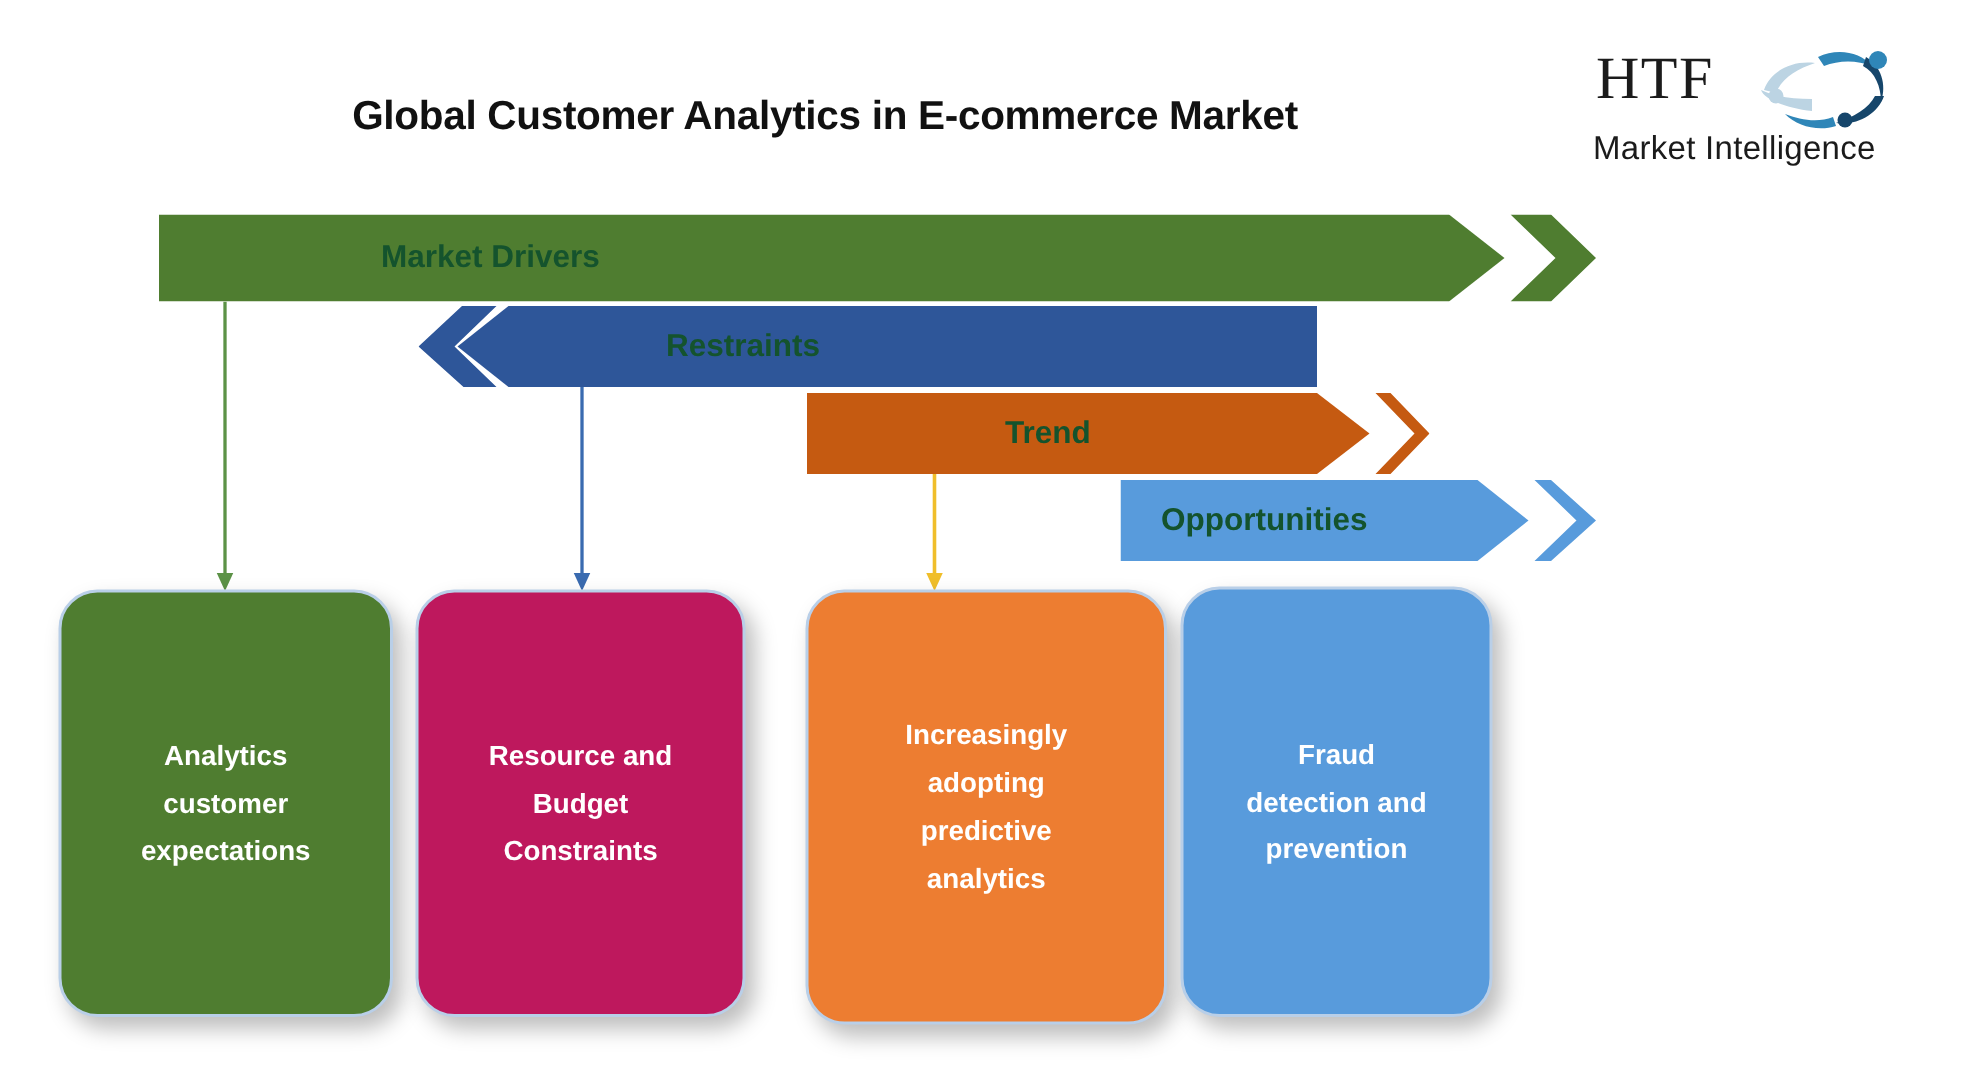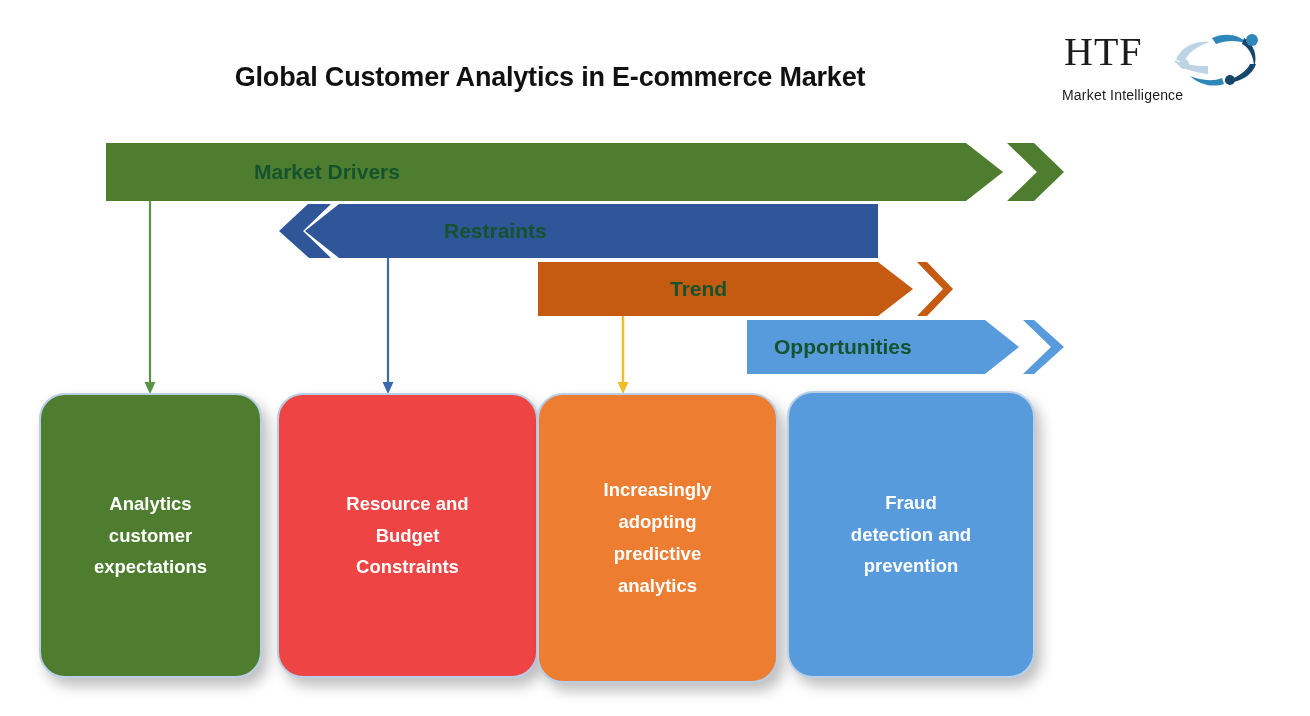--- a/index.html
+++ b/index.html
@@ -49,21 +49,21 @@
     font-weight: normal;
     color: #1b1b1b;
     letter-spacing: 1px;
     line-height: 1;
   }
   .logo-sub {
     position: absolute;
     left: 4px;
     top: 58px;
     font-family: "Liberation Sans", sans-serif;
-    font-size: 14px;
+    font-size: 22px;
     color: #1b1b1b;
     letter-spacing: 0.2px;
     line-height: 1;
   }
   .logo-mark {
     position: absolute;
     left: 110px;
     top: 0px;
     width: 96px;
     height: 62px;
@@ -181,32 +181,32 @@
       <path d="M7 78 L1.5 66 H12.5 Z" fill="#F0BE2A"></path>
     </svg>
   </div>
 
   <div class="obox" style="left:39px; top:393px; width:223px; height:285px; background:#4F7D30;">
     <span class="obox-text">Analytics
 customer
 expectations</span>
   </div>
 
-  <div class="obox" style="left:277px; top:393px; width:261px; height:285px; background:#ef4444;">
+  <div class="obox" style="left:277px; top:393px; width:220px; height:285px; background:#be185d;">
     <span class="obox-text">Resource and
 Budget
 Constraints</span>
   </div>
 
   <div class="obox" style="left:537px; top:393px; width:241px; height:290px; background:#ED7D31;">
     <span class="obox-text">Increasingly
 adopting
 predictive
 analytics</span>
   </div>
 
-  <div class="obox" style="left:787px; top:391px; width:248px; height:287px; background:#589BDC;">
+  <div class="obox" style="left:787px; top:391px; width:208px; height:287px; background:#589BDC;">
     <span class="obox-text">Fraud
 detection and
 prevention</span>
   </div>
 
 </div>
 
 </body></html>

